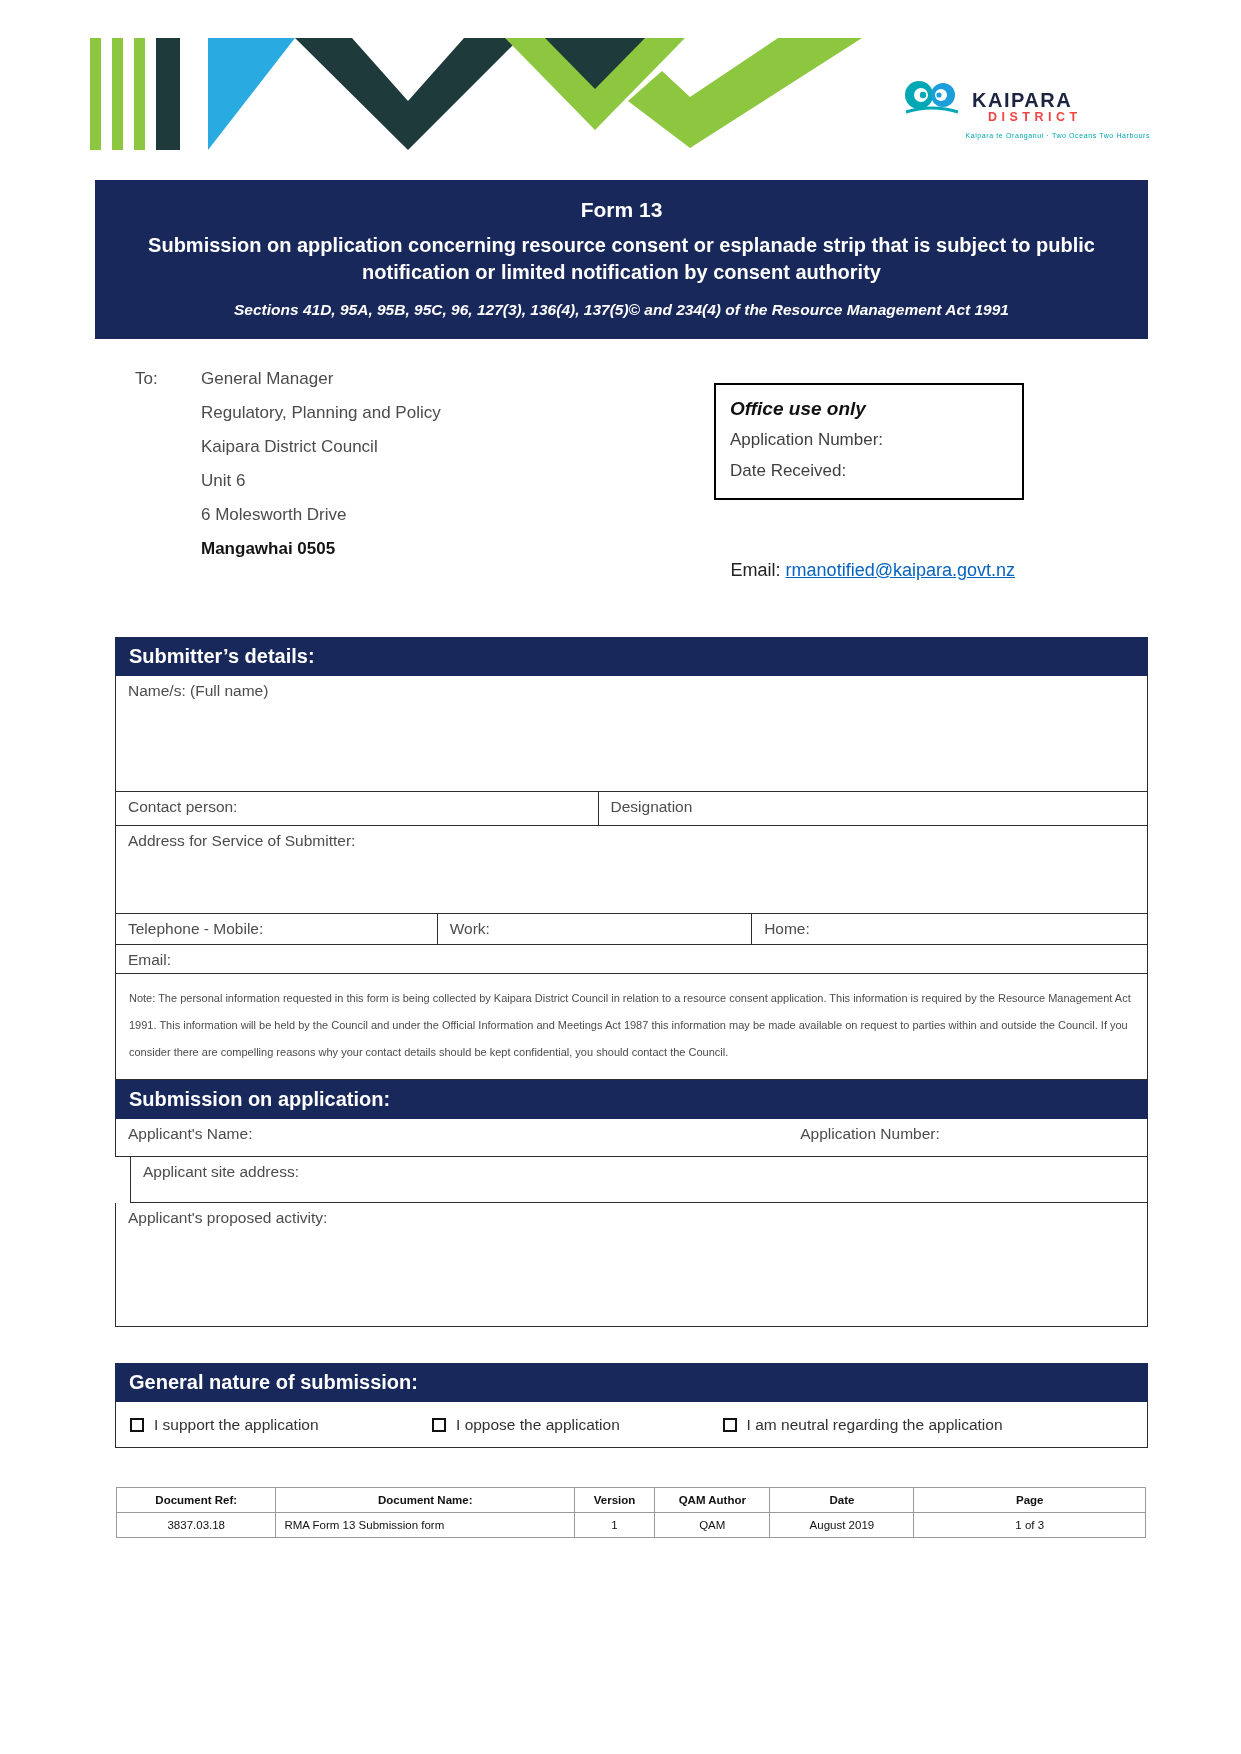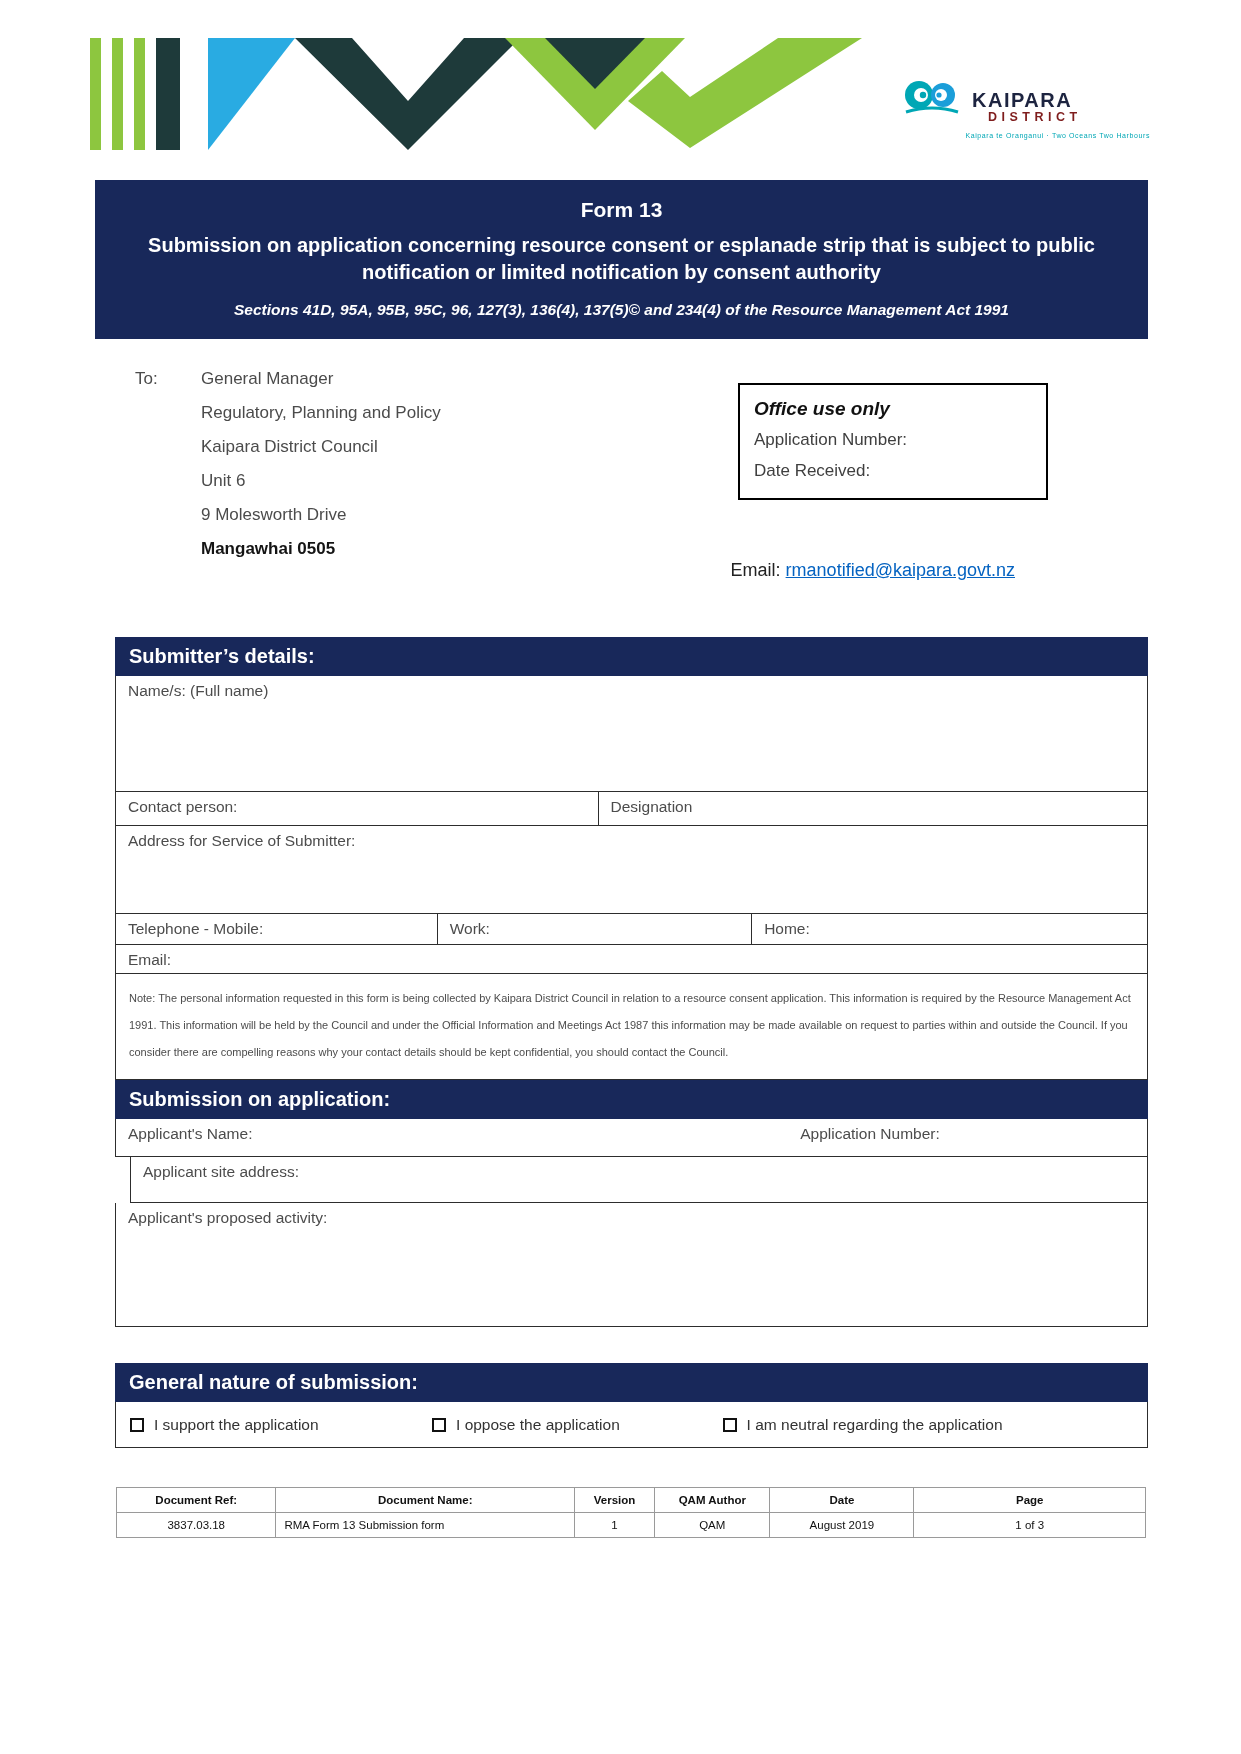--- a/index.html
+++ b/index.html
@@ -10,41 +10,41 @@
     overflow:hidden; margin:0 auto;
   }
 
   
   .banner { position:absolute; left:90px; top:38px; width:1060px; height:112px; display:flex; justify-content:space-between; }
   .banner-art { width:778px; height:112px; }
   .logo { display:flex; flex-direction:column; align-items:flex-start; padding-top:32px; width:250px; }
   .logo-row { display:flex; align-items:center; gap:8px; }
   .logo-text { display:flex; flex-direction:column; line-height:1.05;margin-top:20px; }
   .logo-name { font-size:20px; font-weight:bold; letter-spacing:1.5px; color:#1d2440; }
-  .logo-district { font-size:12.5px; font-weight:bold; letter-spacing:4.5px; color:#7f1d1d;padding-left:16px; }
+  .logo-district { font-size:12.5px; font-weight:bold; letter-spacing:4.5px; color:#ef4444;padding-left:16px; }
   .logo-tagline { margin-top:8px; font-size:7px; letter-spacing:0.6px; color:#00a7b5; align-self:flex-end; }
 
   
   .title-block {
     position:absolute; left:95px; top:180px; width:1053px;
     background:#18285a; color:#ffffff; text-align:center;
     padding:18px 36px 20px 36px;
   }
   .form-number { font-size:21px; font-weight:bold; margin-bottom:10px; }
   .form-title { font-size:20px; font-weight:bold; line-height:1.35; max-width:960px; margin:0 auto; }
   .form-sections { margin-top:15px; font-size:15.5px; font-weight:bold; font-style:italic; }
 
   
   .addr-area { position:absolute; left:95px; top:362px; width:1053px; }
   .to-block { display:flex; margin-left:40px; }
   .to-label { width:66px; font-size:17px; color:#4b4b4b; line-height:34px; }
   .addr-lines { font-size:17px; color:#4b4b4b; line-height:34px; }
   .addr-lines .strong { color:#141414; font-weight:bold; }
   .office-box {
-    position:absolute; right:100px; top:21px; width:310px;
+    position:absolute; right:124px; top:21px; width:310px;
     border:2px solid #000; padding:9px 14px 12px 14px; background:#fff;
   }
   .office-title { font-size:19px; font-weight:bold; font-style:italic; color:#111; line-height:30px; }
   .office-line { font-size:17px; color:#3f3f3f; line-height:31px; }
 
   .email-line { position:absolute; left:0; top:560px; width:1015px; text-align:right; font-size:18px; color:#222; }
   .email-line a { color:#0563c1; text-decoration:underline; }
 
   
   .form-body { position:absolute; left:95px; top:637px; width:1053px;padding-left:20px; }
@@ -139,21 +139,21 @@
   </div>
 
   <div class="addr-area">
     <div class="to-block">
       <span class="to-label">To:</span>
       <div class="addr-lines">
         <div>General Manager</div>
         <div>Regulatory, Planning and Policy</div>
         <div>Kaipara District Council</div>
         <div>Unit 6</div>
-        <div>9 Molesworth Drive</div>
+        <div>6 Molesworth Drive</div>
         <div class="strong">Mangawhai 0505</div>
       </div>
     </div>
     <div class="office-box">
       <div class="office-title">Office use only</div>
       <div class="office-line">Application Number:</div>
       <div class="office-line">Date Received:</div>
     </div>
   </div>
 

